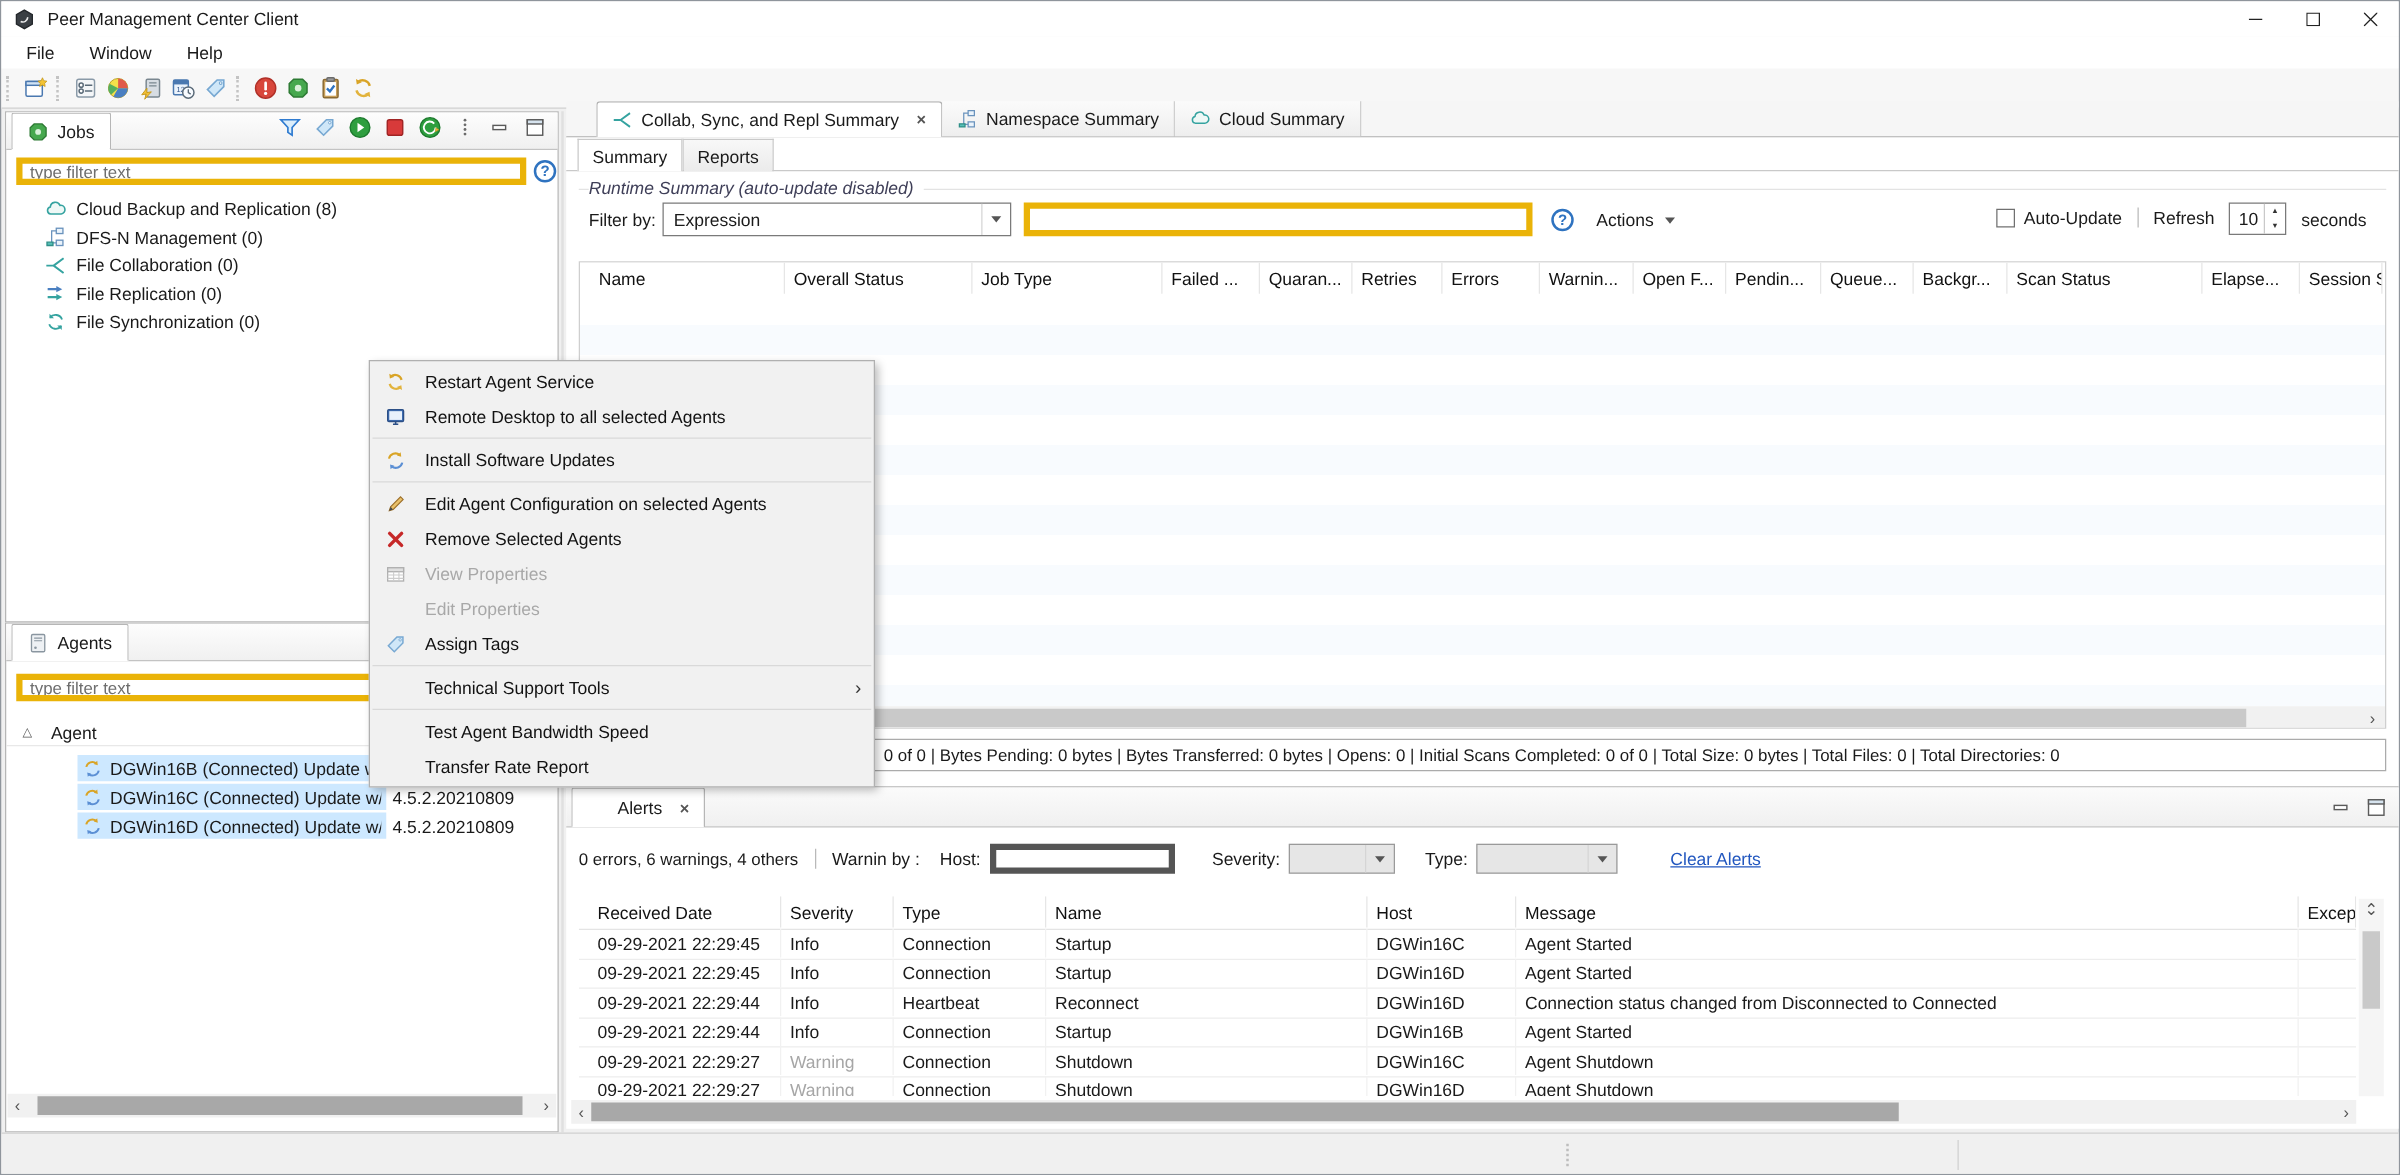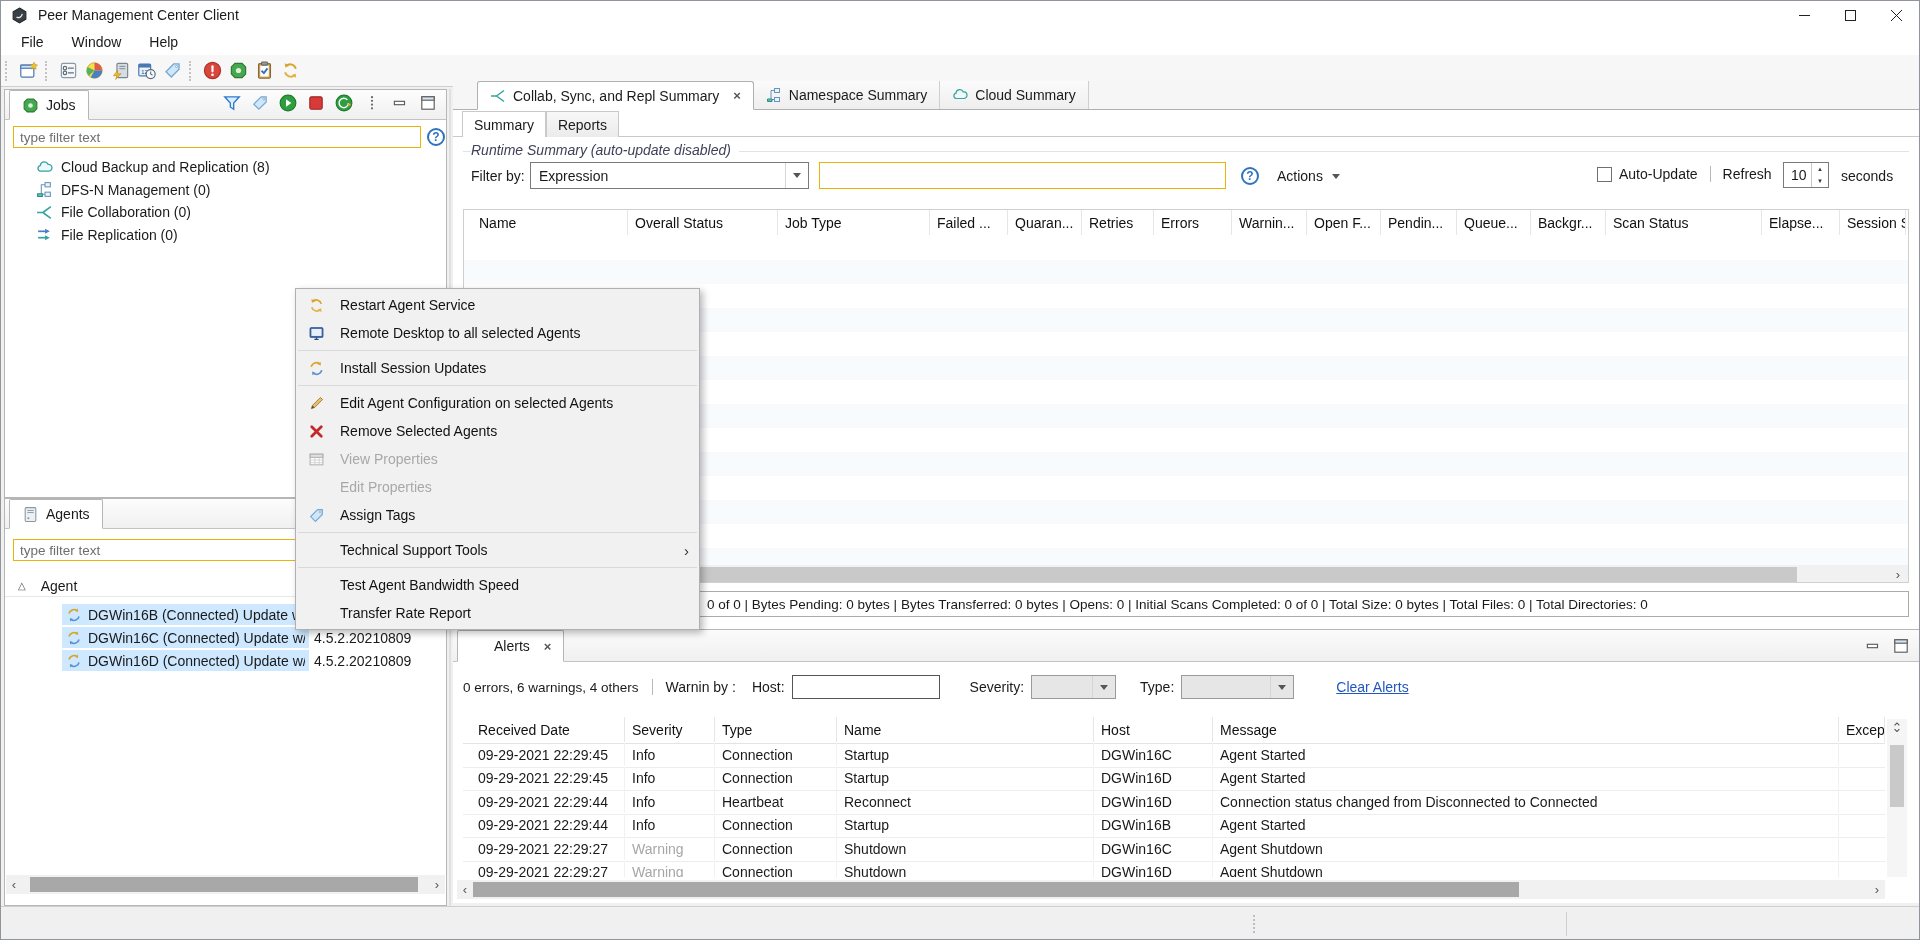--- a/index.html
+++ b/index.html
@@ -20,21 +20,21 @@
   .tsep{width:3px;height:20px;border-left:2px dotted #c3c3c3;margin:0 5px 0 4px;}
   .tbtn{width:26px;height:26px;display:flex;align-items:center;justify-content:center;}
   .tbtn .icon{width:19px;height:19px;}
   
   .panel{position:absolute;background:#fff;border:1px solid #b6b6b6;box-sizing:border-box;}
   .phead{height:29px;background:linear-gradient(#fdfdfd,#f0f0f0);border-bottom:1px solid #c3c3c3;display:flex;align-items:stretch;}
   .ptab{margin:0 0 -1px 4px;padding:0 12px;display:flex;align-items:center;gap:7px;background:#fff;
         border:1px solid #b6b6b6;border-bottom:1px solid #fff;border-radius:2px 2px 0 0;font-size:14px;}
   .ptools{margin-left:auto;display:flex;align-items:center;gap:10px;padding-right:9px;}
   .ptools .icon{width:18px;height:18px;}
-  .filterbox{border:1px solid #eab308;font-size:13.5px;padding:0 6px;color:#1a1a1a;background:#fff;box-sizing:border-box;font-family:inherit;}
+  .filterbox{border:5px solid #eab308;font-size:13.5px;padding:0 6px;color:#1a1a1a;background:#fff;box-sizing:border-box;font-family:inherit;}
   .filterbox::placeholder{color:#6e6e6e;opacity:1;}
   .helpc{display:inline-flex;width:18px;height:18px;border:2px solid #2f73c0;border-radius:50%;color:#2f73c0;
          font-size:12px;font-weight:bold;align-items:center;justify-content:center;box-sizing:border-box;background:#fff;}
   
   .tree-row{height:22.5px;display:flex;align-items:center;gap:8px;padding-left:31px;font-size:14px;}
   .agent-row{position:relative;height:23px;display:flex;align-items:center;font-size:14px;}
   .agent-sel{display:flex;align-items:center;gap:6px;background:#cde8ff;height:21px;padding:0 4px 0 4px;margin-left:57px;width:247px;box-sizing:border-box;}
   .agent-sel .nm{white-space:nowrap;overflow:hidden;}
   .agent-ver{margin-left:5px;}
   
@@ -326,20 +326,31 @@
         <div class="tree-row">
           <span class="icon" style="width: 17px; height: 17px;">
             <svg viewBox="0 0 16 16">
               <path d="M2 5h7" stroke="#4a7fc1" stroke-width="1.6"></path>
               <path d="M8.5 2.6L13 5 8.5 7.4z" fill="#4a7fc1"></path>
               <path d="M2 11h7" stroke="#35a3a0" stroke-width="1.6"></path>
               <path d="M8.5 8.6L13 11l-4.5 2.4z" fill="#35a3a0"></path>
             </svg>
           </span>
           <span class="lbl">File Replication (0)</span>
+        </div>
+        <div class="tree-row">
+          <span class="icon" style="width: 17px; height: 17px;">
+            <svg viewBox="0 0 16 16">
+              <path d="M12.8 6.2A5.2 5.2 0 0 0 3.8 4.8" fill="none" stroke="#35a3a0" stroke-width="1.4"></path>
+              <path d="M3.4 1.8v3.4h3.4z" fill="#35a3a0"></path>
+              <path d="M3.2 9.8a5.2 5.2 0 0 0 9 1.4" fill="none" stroke="#35a3a0" stroke-width="1.4"></path>
+              <path d="M12.6 14.2v-3.4H9.2z" fill="#35a3a0"></path>
+            </svg>
+          </span>
+          <span class="lbl">File Synchronization (0)</span>
         </div>
       </div>
   </div>
 
   <div id="agents-panel" class="panel" style="left:3px;top:497px;width:443px;height:408px;">
     <div class="phead">
       <div class="ptab">
         <span class="icon">
             <svg viewBox="0 0 16 16">
               <rect x="3" y="1.5" width="10" height="13" rx="1" fill="#eef1f4" stroke="#8a96a0"></rect>
@@ -662,21 +673,21 @@
         <span class="micon">
           <span class="icon" style="width: 17px; height: 17px;">
             <svg viewBox="0 0 16 16">
               <path d="M3 6.5a5 5 0 0 1 8-2.8" fill="none" stroke="#d9a426" stroke-width="1.6"></path>
               <path d="M11.8 1.6l.4 3.5-3.2-1z" fill="#d9a426"></path>
               <path d="M13 9.5a5 5 0 0 1-8 2.8" fill="none" stroke="#5b8fd4" stroke-width="1.6"></path>
               <path d="M4.2 14.4l-.4-3.5 3.2 1z" fill="#5b8fd4"></path>
             </svg>
           </span>
         </span>
-        <span>Install Session Updates</span>
+        <span>Install Software Updates</span>
       </div>
       <div class="msep"></div>
       <div class="mitem">
         <span class="micon">
           <span class="icon" style="width: 17px; height: 17px;">
             <svg viewBox="0 0 16 16">
               <path d="M3.2 12.8l1-3L11.7 2.3l2 2L6.2 11.8z" fill="#e8c06a" stroke="#9c6f2a" stroke-width=".8"></path>
               <path d="M3.2 12.8l2.9-1-1.9-2z" fill="#4a4a4a"></path>
             </svg>
           </span>

